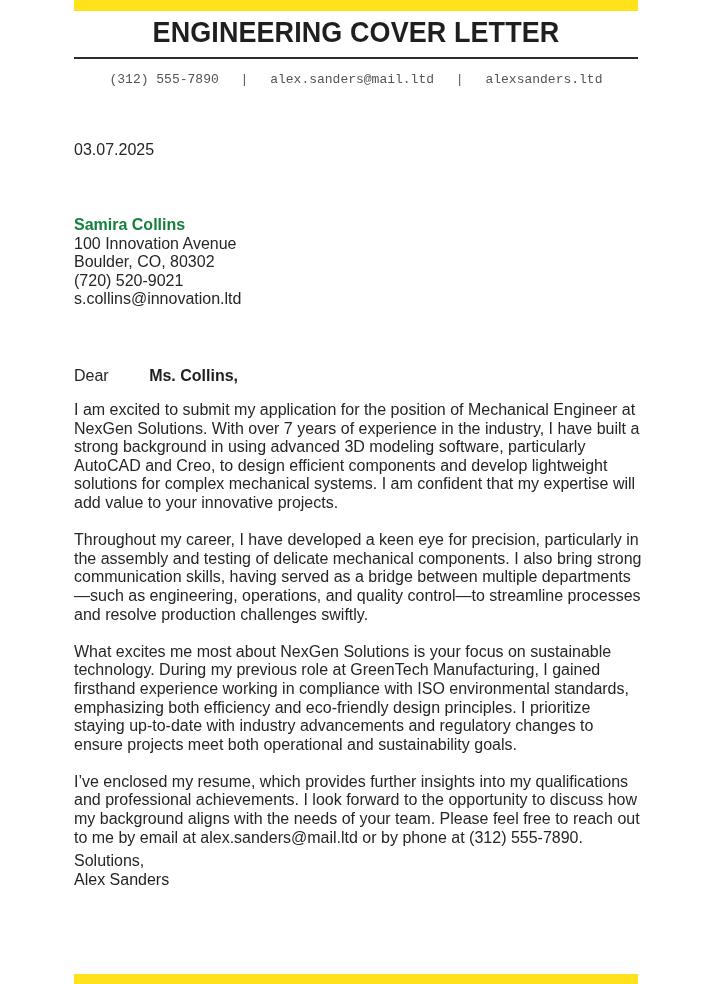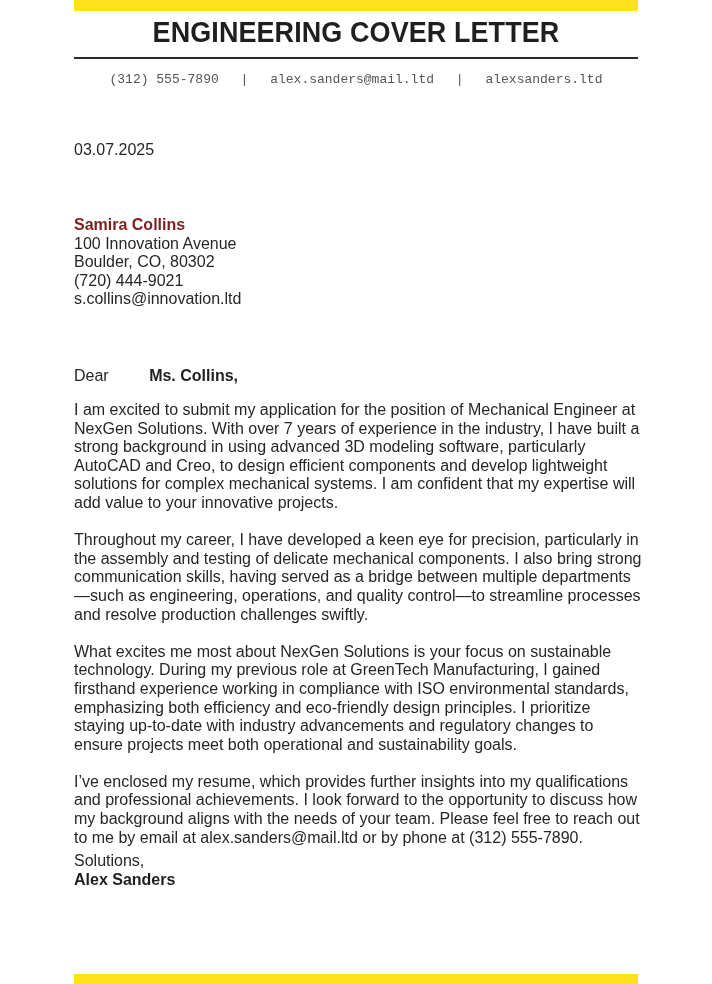--- a/index.html
+++ b/index.html
@@ -11,27 +11,27 @@
   .title { position: absolute; top: 16px; left: 74px; width: 564px; text-align: center;
            font-size: 29px; font-weight: bold; color: #1f1f1f; letter-spacing: 0.1px; margin: 0;
            font-family: "Liberation Sans", sans-serif; transform: scaleX(0.93); }
   .rule { position: absolute; top: 57px; left: 74px; width: 564px; height: 2px; background: #2b2b2b; }
   .contact { position: absolute; top: 72px; left: 74px; width: 564px; text-align: center;
              font-size: 13px; color: #555; font-family: Liberation Mono, monospace; }
   .contact .sep { margin: 0 14px; color: #555; }
   .text { position: absolute; left: 74px; font-size: 16px; color: #262626; line-height: 18.6px; }
   .date { top: 141px; }
   .recipient { top: 216px; }
-  .recipient .name { font-weight: bold; color: #7f1d1d; }
+  .recipient .name { font-weight: bold; color: #15803d; }
   .salutation { top: 367px; }
   .salutation b { color: #1f1f1f; margin-left: 36px; }
   .body { top: 401px; width: 568px; }
   .body p { margin: 0 0 18.6px 0; }
   .closing { top: 852px; }
-  .closing .sig { font-weight: bold; color: #1f1f1f; }
+  .closing .sig { font-weight: normal; color: #1f1f1f; }
   a { color: inherit; text-decoration: none; }
 </style>
 </head>
 <body>
 
 <div class="bar top" style="background: rgb(255, 225, 28);"></div>
 
 <h1 class="title">ENGINEERING COVER LETTER</h1>
 <div class="rule"></div>
 
@@ -42,21 +42,21 @@
   <span class="sep">|</span>
   <a>alexsanders.ltd</a>
 </div>
 
 <div class="text date">03.07.2025</div>
 
 <div class="text recipient">
   <div class="name">Samira Collins</div>
   <div>100 Innovation Avenue</div>
   <div>Boulder, CO, 80302</div>
-  <div>(720) 444-9021</div>
+  <div>(720) 520-9021</div>
   <div>s.collins@innovation.ltd</div>
 </div>
 
 <div class="text salutation">
   <span>Dear</span>
   <b>Ms. Collins,</b>
 </div>
 
 <div class="text body">
   <p>I am excited to submit my application for the position of Mechanical Engineer at NexGen Solutions. With over 7 years of experience in the industry, I have built a strong background in using advanced 3D modeling software, particularly AutoCAD and Creo, to design efficient components and develop lightweight solutions for complex mechanical systems. I am confident that my expertise will add value to your innovative projects.</p>

